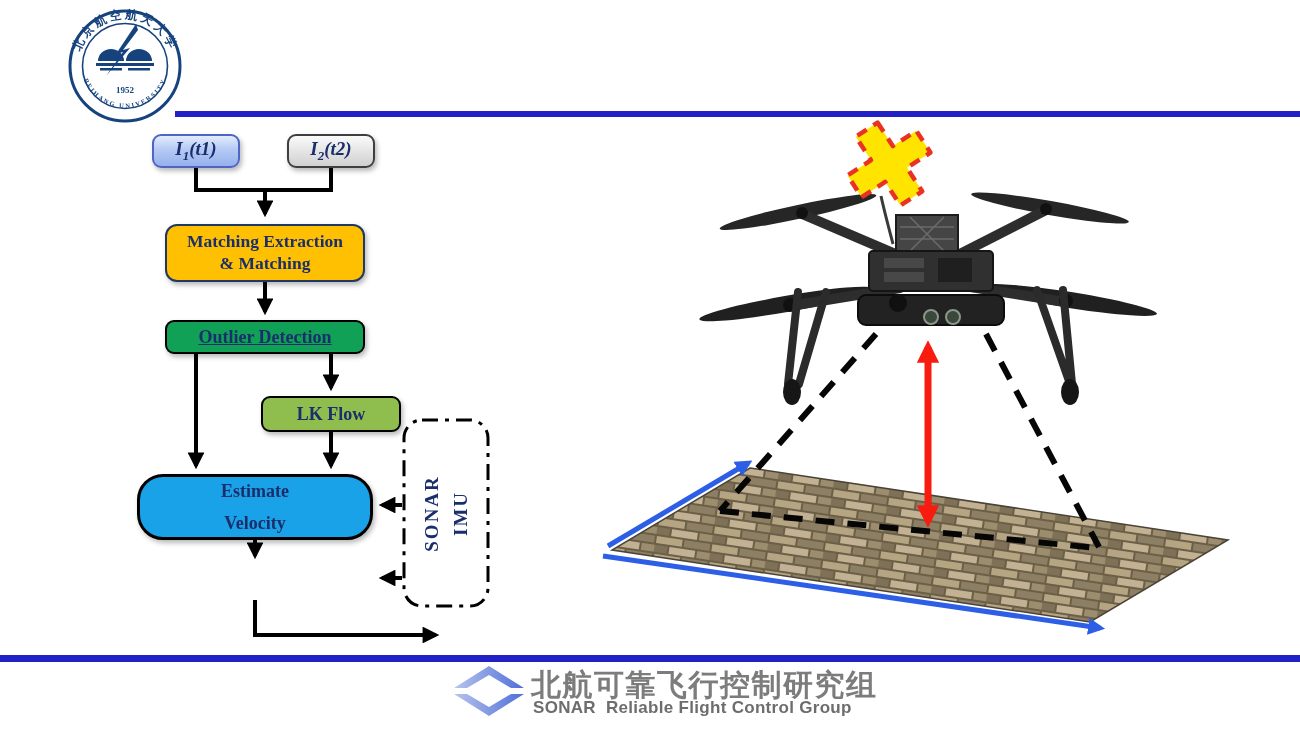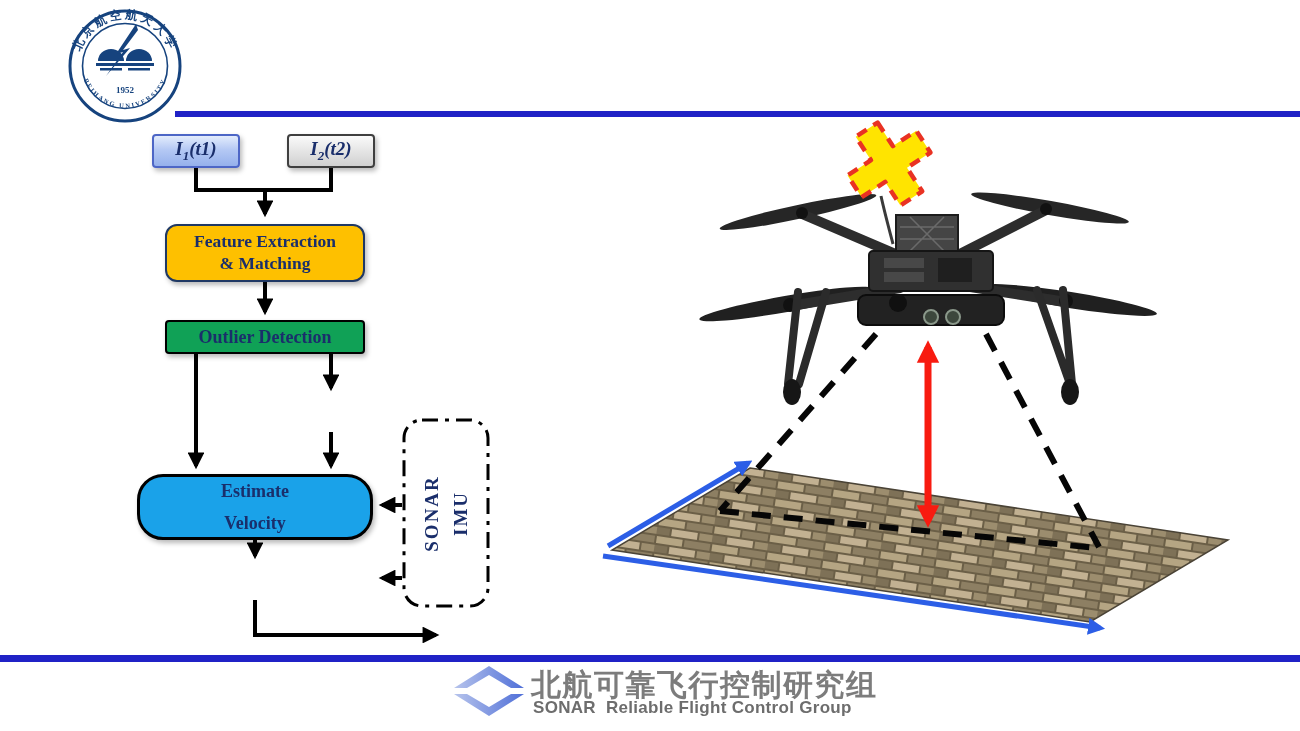--- a/index.html
+++ b/index.html
@@ -5,21 +5,21 @@
   html,body{margin:0;padding:0;background:#e8e8e8;}
   .slide{position:relative;width:1300px;height:731px;background:#fff;overflow:hidden;
          font-family:"Liberation Serif",serif;margin:0 auto;}
   .rule{position:absolute;background:#2022c6;}
   .rule-top{left:175px;top:111px;width:1125px;height:6px;}
   .rule-bottom{left:0;top:655px;width:1300px;height:7px;}
   svg.layer{position:absolute;left:0;top:0;width:1300px;height:731px;pointer-events:none;}
   .seal{position:absolute;left:58px;top:4px;width:134px;height:124px;}
 
   .node{position:absolute;display:flex;flex-direction:column;justify-content:center;align-items:center;
-        font-weight:bold;color:#1a2e6b;border:2.5px solid #000;border-radius:4px;text-align:center;
+        font-weight:bold;color:#1a2e6b;border:2.5px solid #000;border-radius:9px;text-align:center;
         box-shadow:2px 3px 5px rgba(0,0,0,.28);box-sizing:border-box;line-height:1.25;}
   .input{width:88px;height:34px;font-size:19px;font-style:italic;}
   #n-i1{left:152px;top:134px;background:linear-gradient(180deg,#e3ecfc,#b5c9f4 45%,#95b0ec);border-color:#4d66c6;}
   #n-i2{left:287px;top:134px;background:linear-gradient(180deg,#fafafa,#d0d0d0);border-color:#3f3f3f;align-items:center;}
   .input sub{font-size:13px;font-weight:bold;}
   #n-feature{left:165px;top:224px;width:200px;height:58px;font-size:17.5px;border-color:#1f3864;border-radius:12px;}
   #n-outlier{left:165px;top:320px;width:200px;height:34px;font-size:18px;}
   #n-lk{left:261px;top:396px;width:140px;height:36px;font-size:18px;}
   #n-estimate{left:137px;top:474px;width:236px;height:66px;font-size:18px;border-width:3px;border-radius:26px;line-height:1.8;}
   #n-kalman{left:137px;top:564px;width:236px;height:36px;font-size:19px;background:#fff;}
@@ -88,25 +88,28 @@
     <rect x="404" y="420" width="84" height="186" rx="18" fill="none" stroke="#000" stroke-width="3" stroke-dasharray="16 7 4 7"></rect>
   </svg>
 
   <div class="node input" id="n-i1">
     <span><span>I</span><sub>1</sub><span>(t1)</span></span>
   </div>
   <div class="node input" id="n-i2">
     <span><span>I</span><sub>2</sub><span>(t2)</span></span>
   </div>
   <div class="node" id="n-feature" style="background: rgb(254, 192, 0);">
-    <div>Feature Extraction</div>
+    <div>Matching Extraction</div>
     <div>&amp; Matching</div>
   </div>
-  <div class="node" id="n-outlier" style="background: rgb(16, 161, 86);">
+  <div class="node" id="n-outlier" style="background: rgb(16, 161, 86); text-decoration: underline;">
     <span>Outlier Detection</span>
+  </div>
+  <div class="node" id="n-lk" style="background: rgb(143, 190, 79);">
+    <span>LK Flow</span>
   </div>
   <div class="node" id="n-estimate" style="background: rgb(26, 162, 233);">
     <div>Estimate</div>
     <div>Velocity</div>
   </div>
   <div class="sensorbox">
     <div class="vert">
       <div>SONAR</div>
       <div>IMU</div>
     </div>

